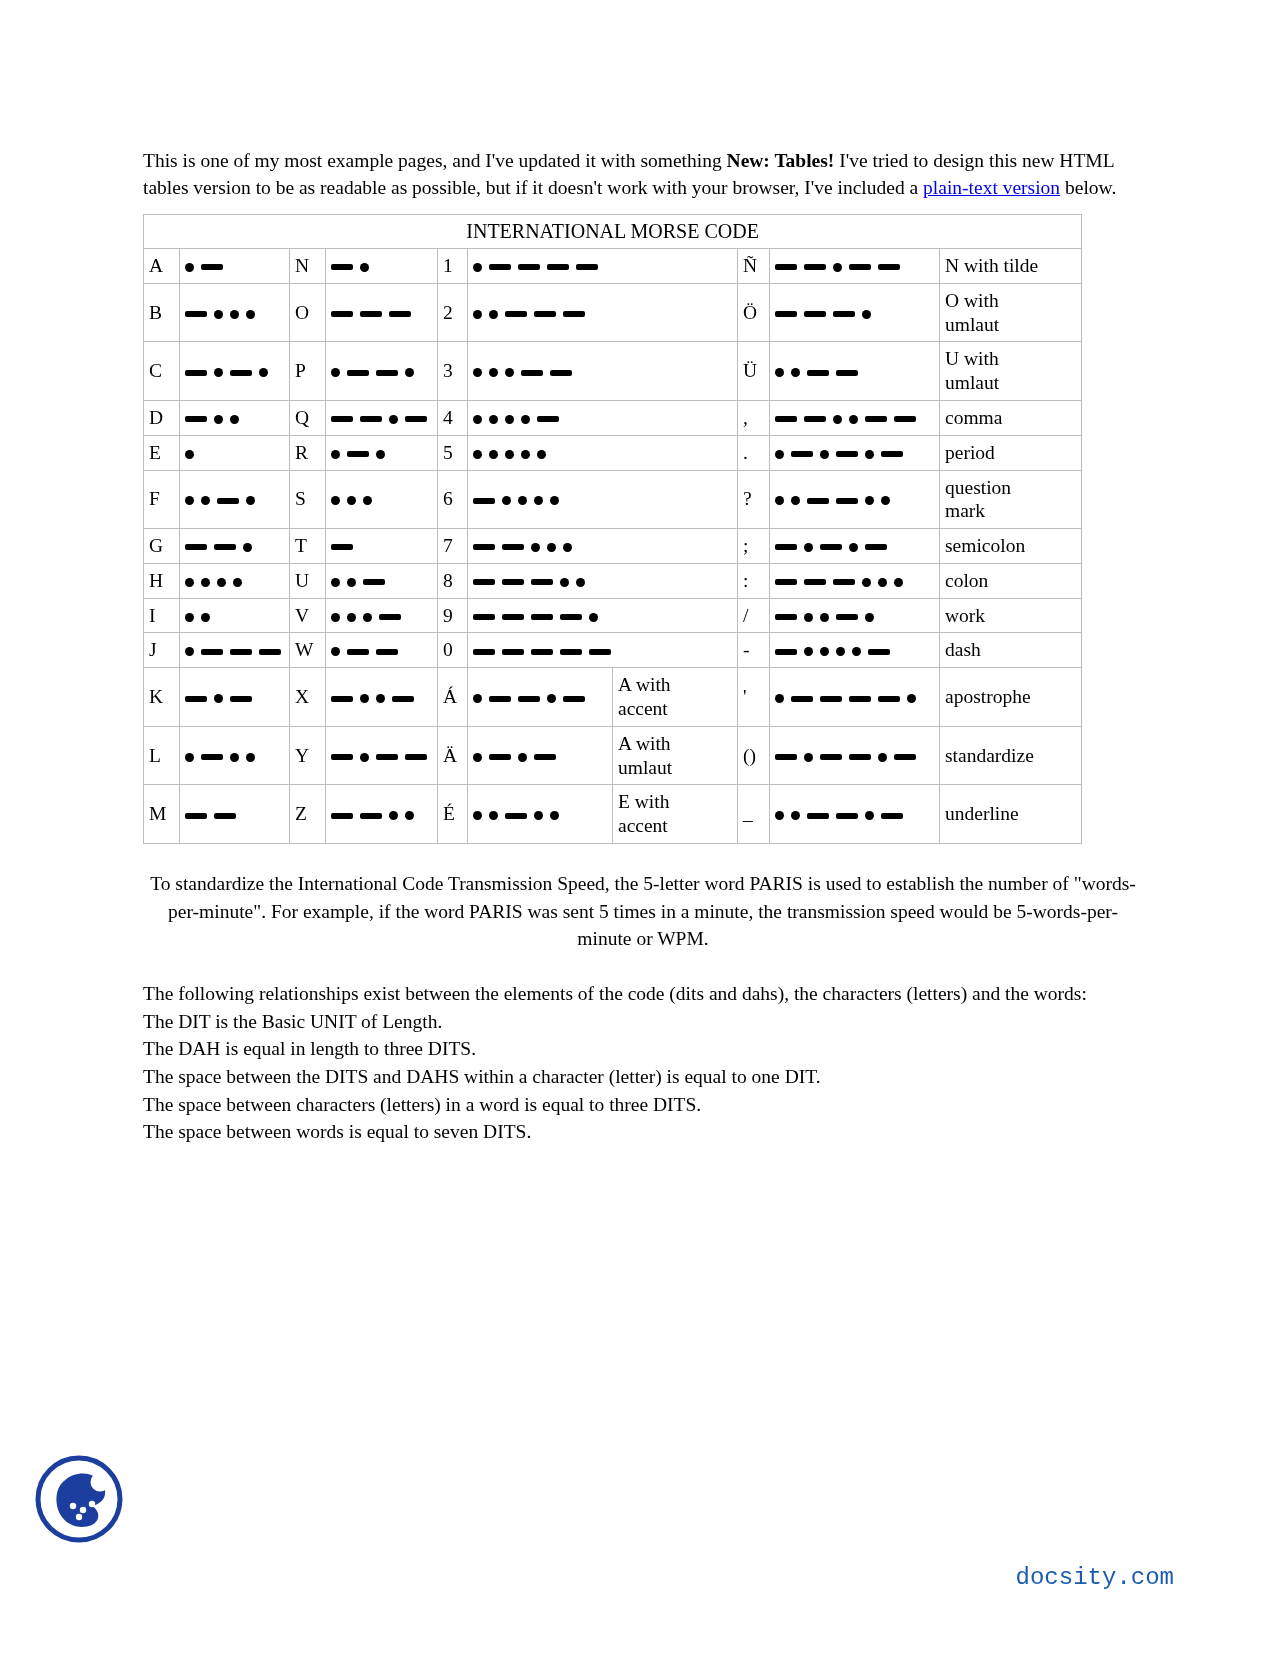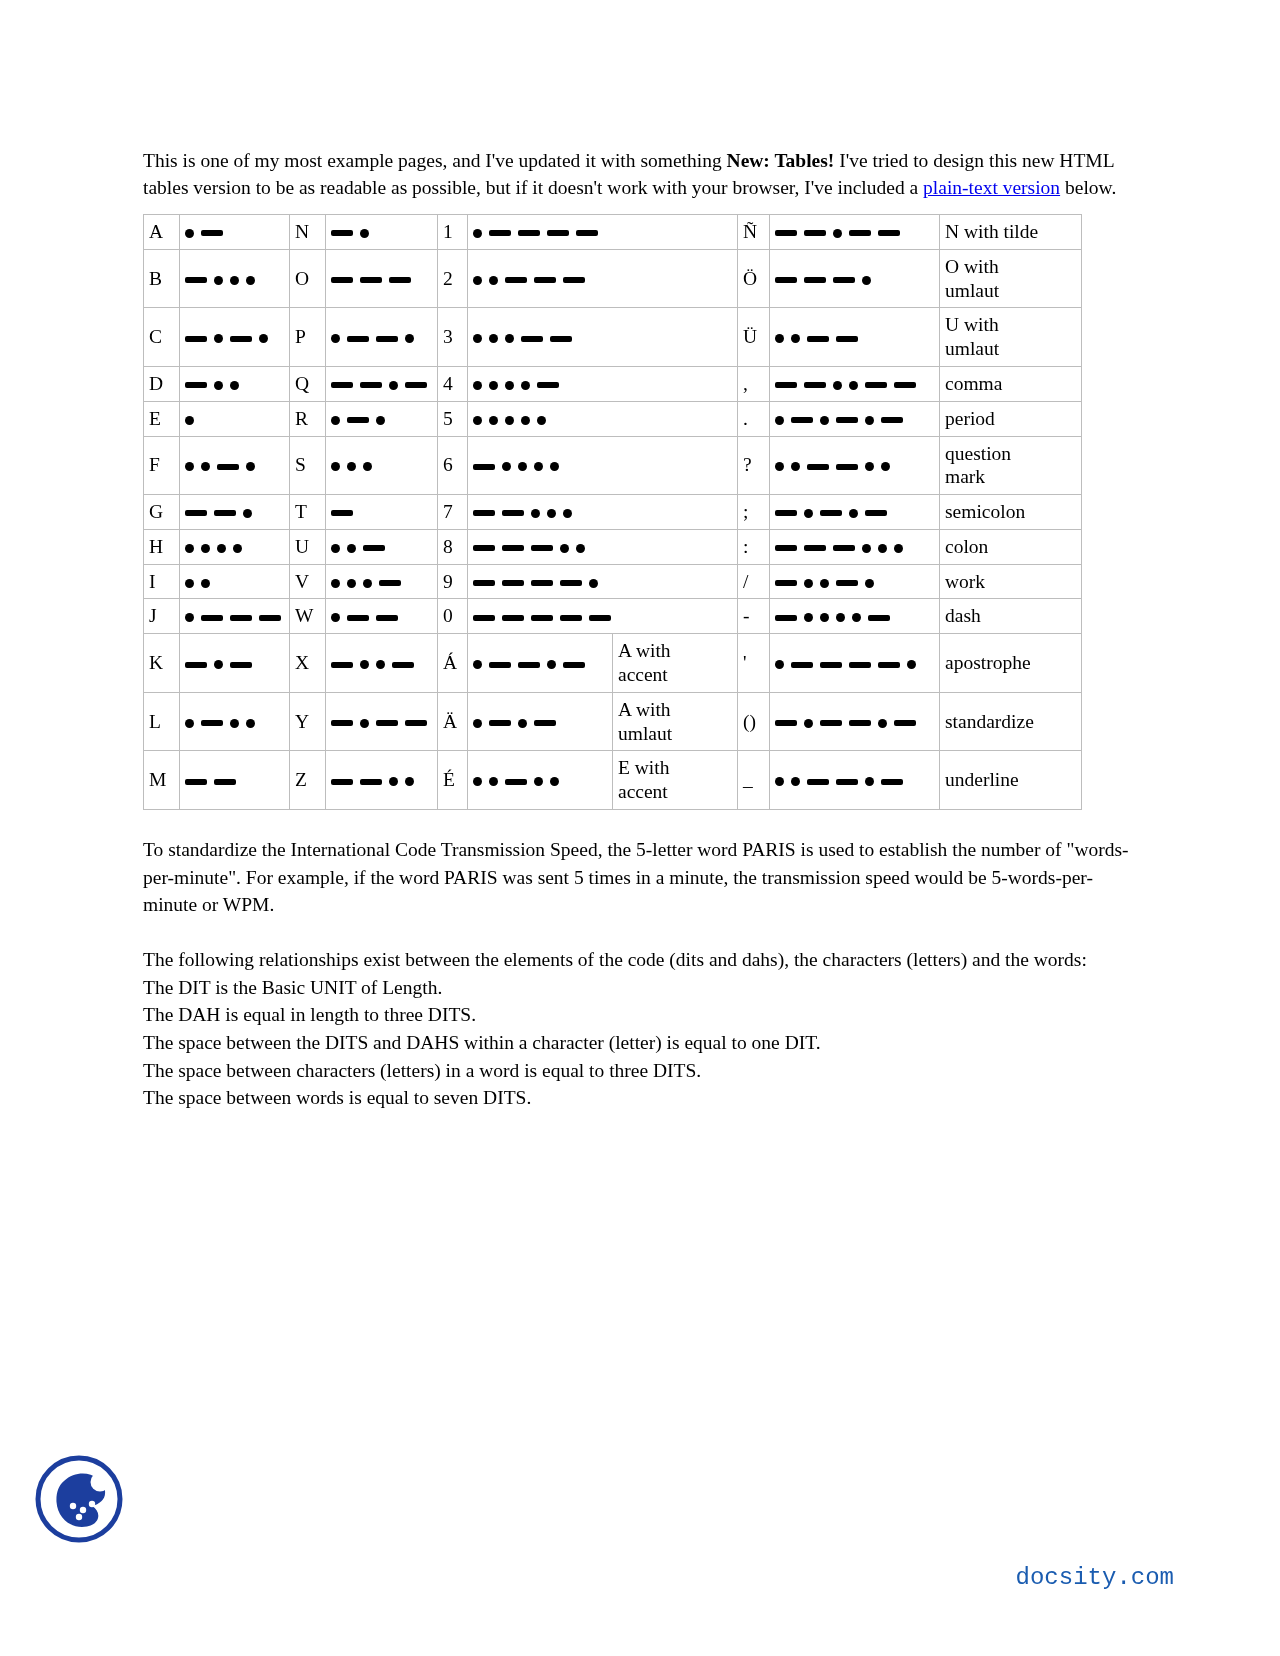--- a/index.html
+++ b/index.html
@@ -19,21 +19,21 @@
   a.plain-link{color:var(--link-blue);text-decoration:underline;cursor:pointer;}
   table.morse{border-collapse:collapse;table-layout:fixed;width:938px;font-size:19.5px;}
   table.morse td{border:1px solid var(--table-border);vertical-align:middle;padding:5px 5px;overflow:hidden;}
   td.tcaption{text-align:center;font-size:20px;padding:3px 4px;}
   td.char{padding-left:6px;}
   td.desc{white-space:pre-line;line-height:1.22;padding-left:6px;}
   .dot{display:inline-block;width:9px;height:9px;border-radius:50%;background:#000;vertical-align:middle;margin-right:7px;}
   .dash{display:inline-block;width:22px;height:6px;border-radius:2px;background:#000;vertical-align:middle;margin-right:7px;}
   td .dot:last-child,td .dash:last-child{margin-right:0;}
   h2.exp{font-size:20px;font-weight:bold;margin:44px 0 0 0;}
-  p.para1{font-size:19.5px;line-height:1.42;margin:26px 0 0 0;width:1000px;}
+  p.para1{font-size:19.5px;line-height:1.42;margin:26px 0 0 0;width:1000px;text-align:center;}
   p.para2{font-size:19.5px;line-height:1.42;margin:27px 0 0 0;width:1005px;white-space:pre-line;}
   .logo{position:absolute;left:33px;top:1453px;width:92px;height:92px;}
   a.brand{
     position:absolute;right:106px;top:1564px;
     font-family:Liberation Mono, monospace;
     font-size:24px;color:var(--brand-blue);text-decoration:none;
   }
 </style>
 </head>
 <body>
@@ -50,20 +50,23 @@
       <col style="width:36px">
         <col style="width:112px">
       <col style="width:30px">
         <col style="width:145px">
         <col style="width:125px">
       <col style="width:32px">
         <col style="width:170px">
         <col style="width:142px">
     </colgroup>
     <tbody>
+      <tr>
+        <td class="tcaption" colspan="10">INTERNATIONAL MORSE CODE</td>
+      </tr>
 
     <tr>
           <td class="char">A</td>
           <td class="morse-cell"><span class="dot"></span><span class="dash"></span></td>
           <td class="char">N</td>
           <td class="morse-cell"><span class="dash"></span><span class="dot"></span></td>
           <td class="char">1</td>
           <td class="morse-cell" colspan="2"><span class="dot"></span><span class="dash"></span><span class="dash"></span><span class="dash"></span><span class="dash"></span></td>
           <td class="char">Ñ</td>
           <td class="morse-cell"><span class="dash"></span><span class="dash"></span><span class="dot"></span><span class="dash"></span><span class="dash"></span></td>

